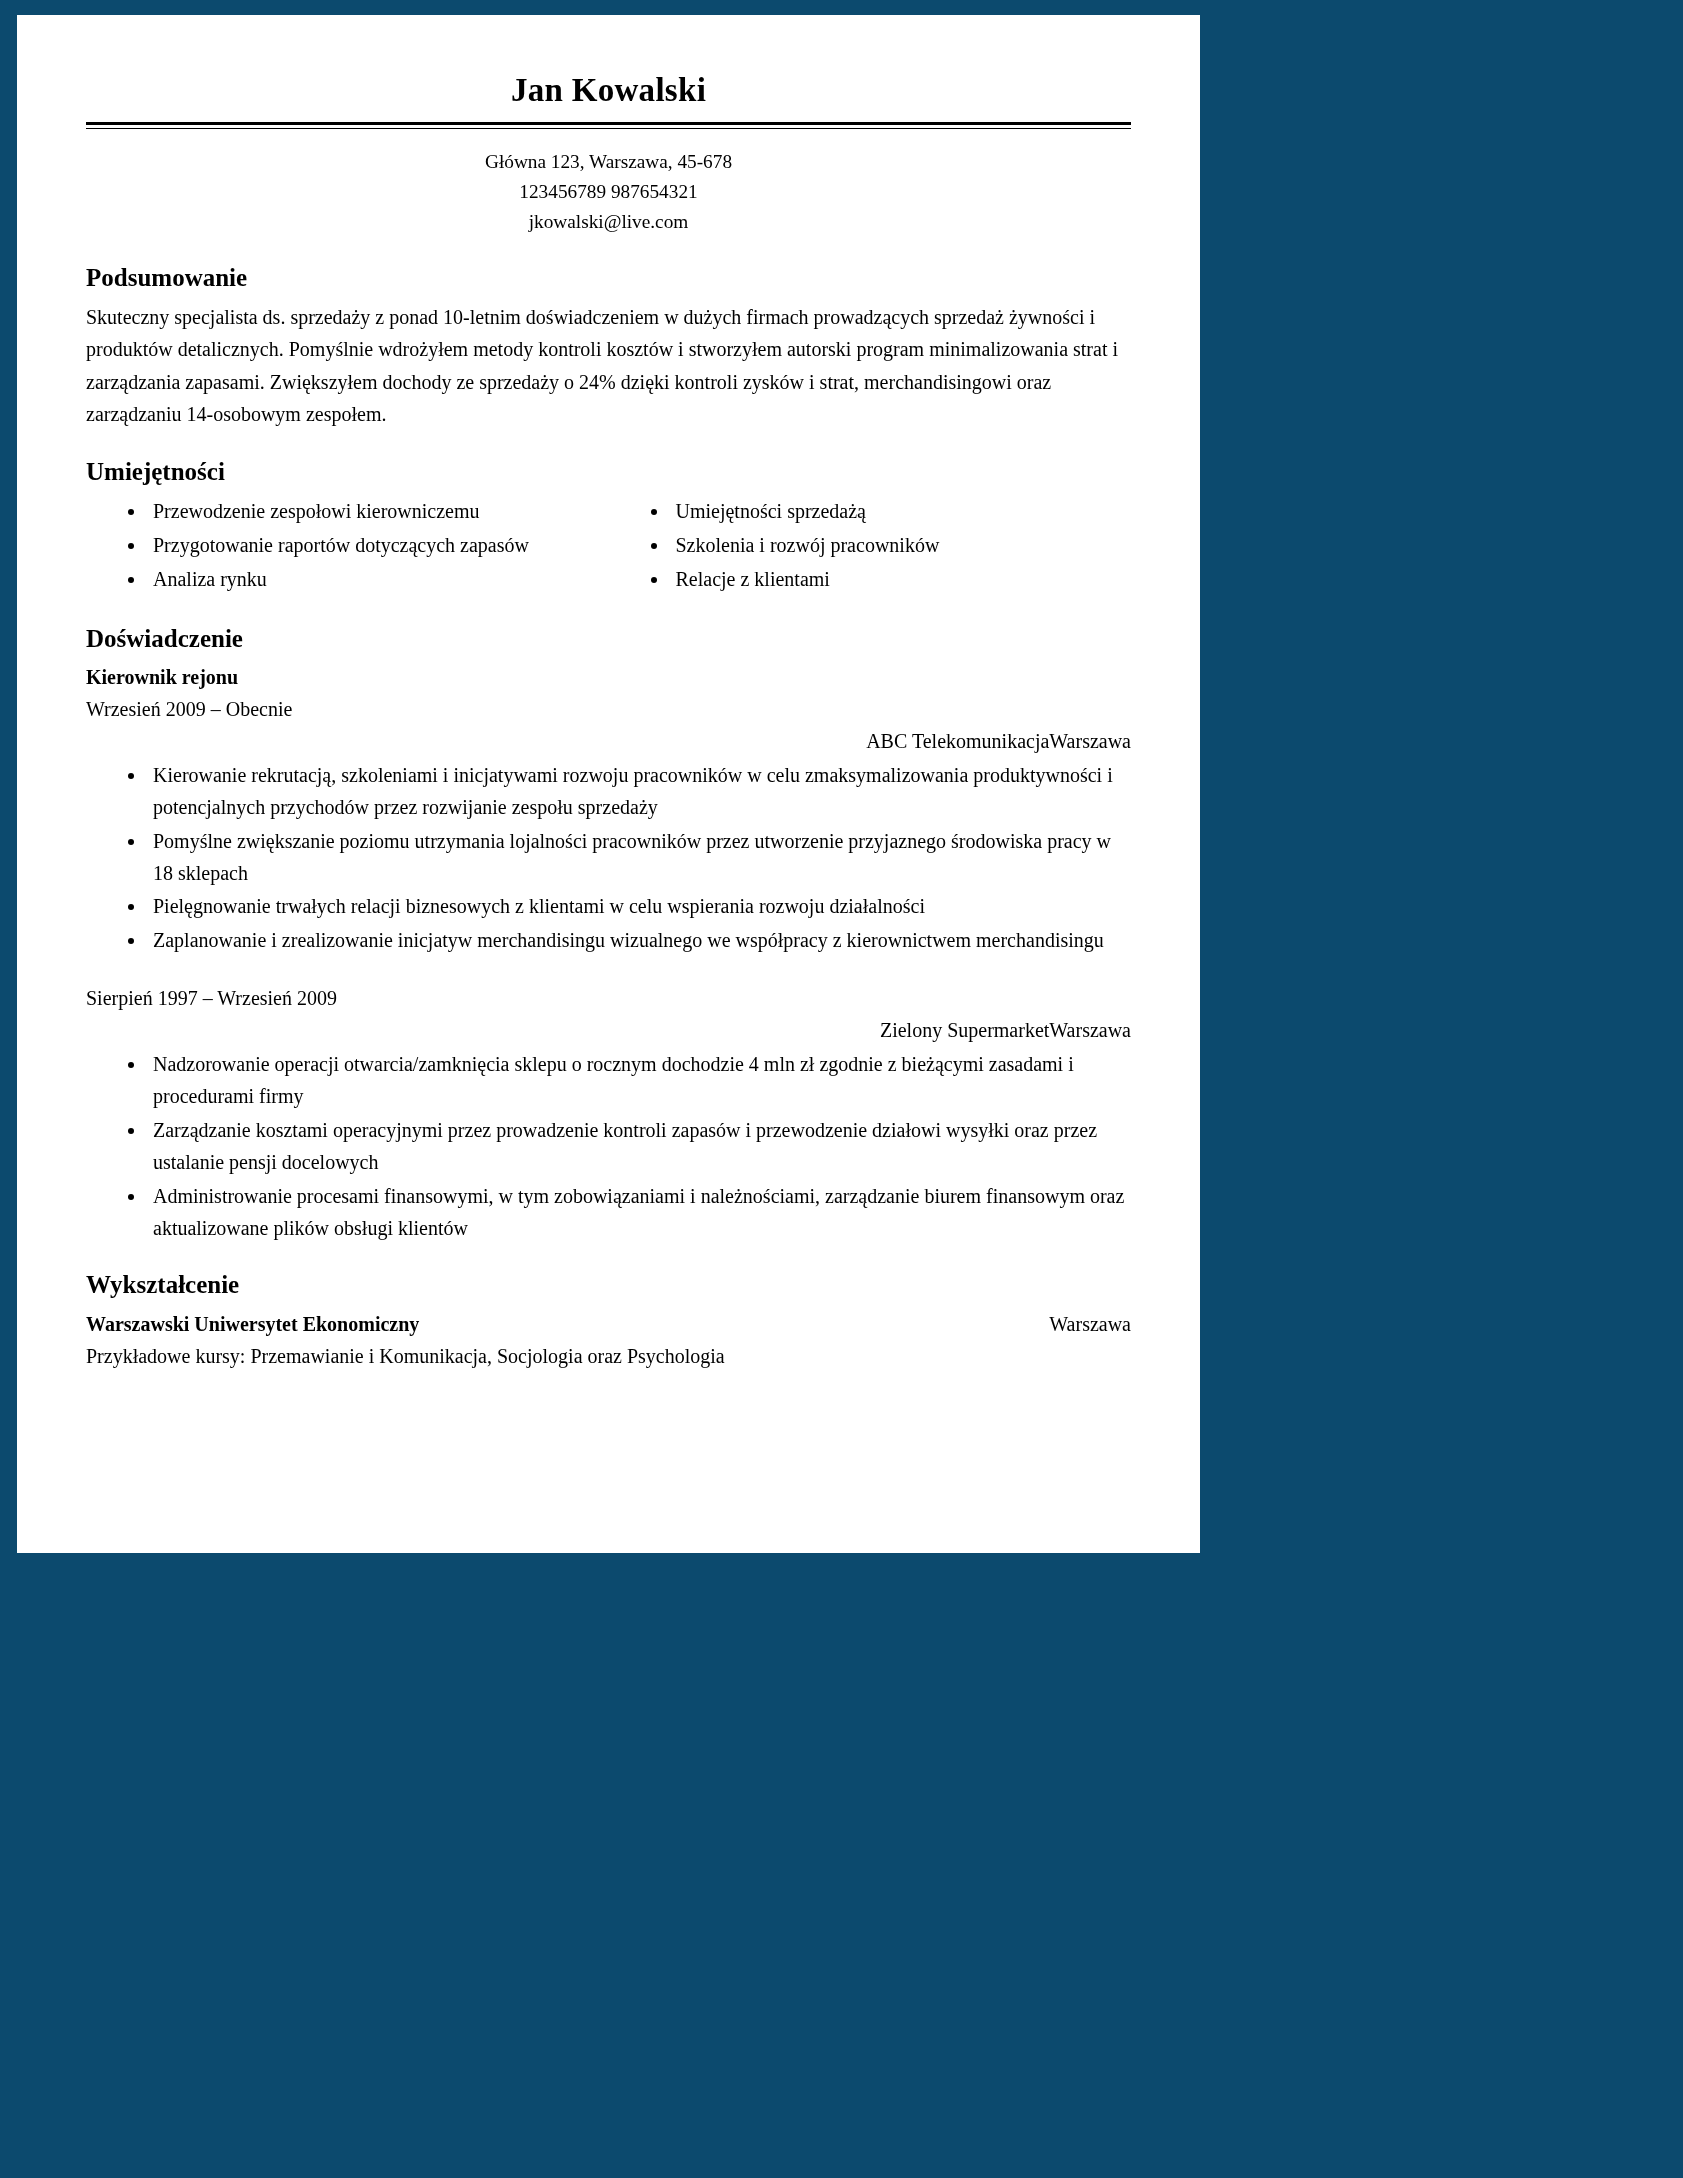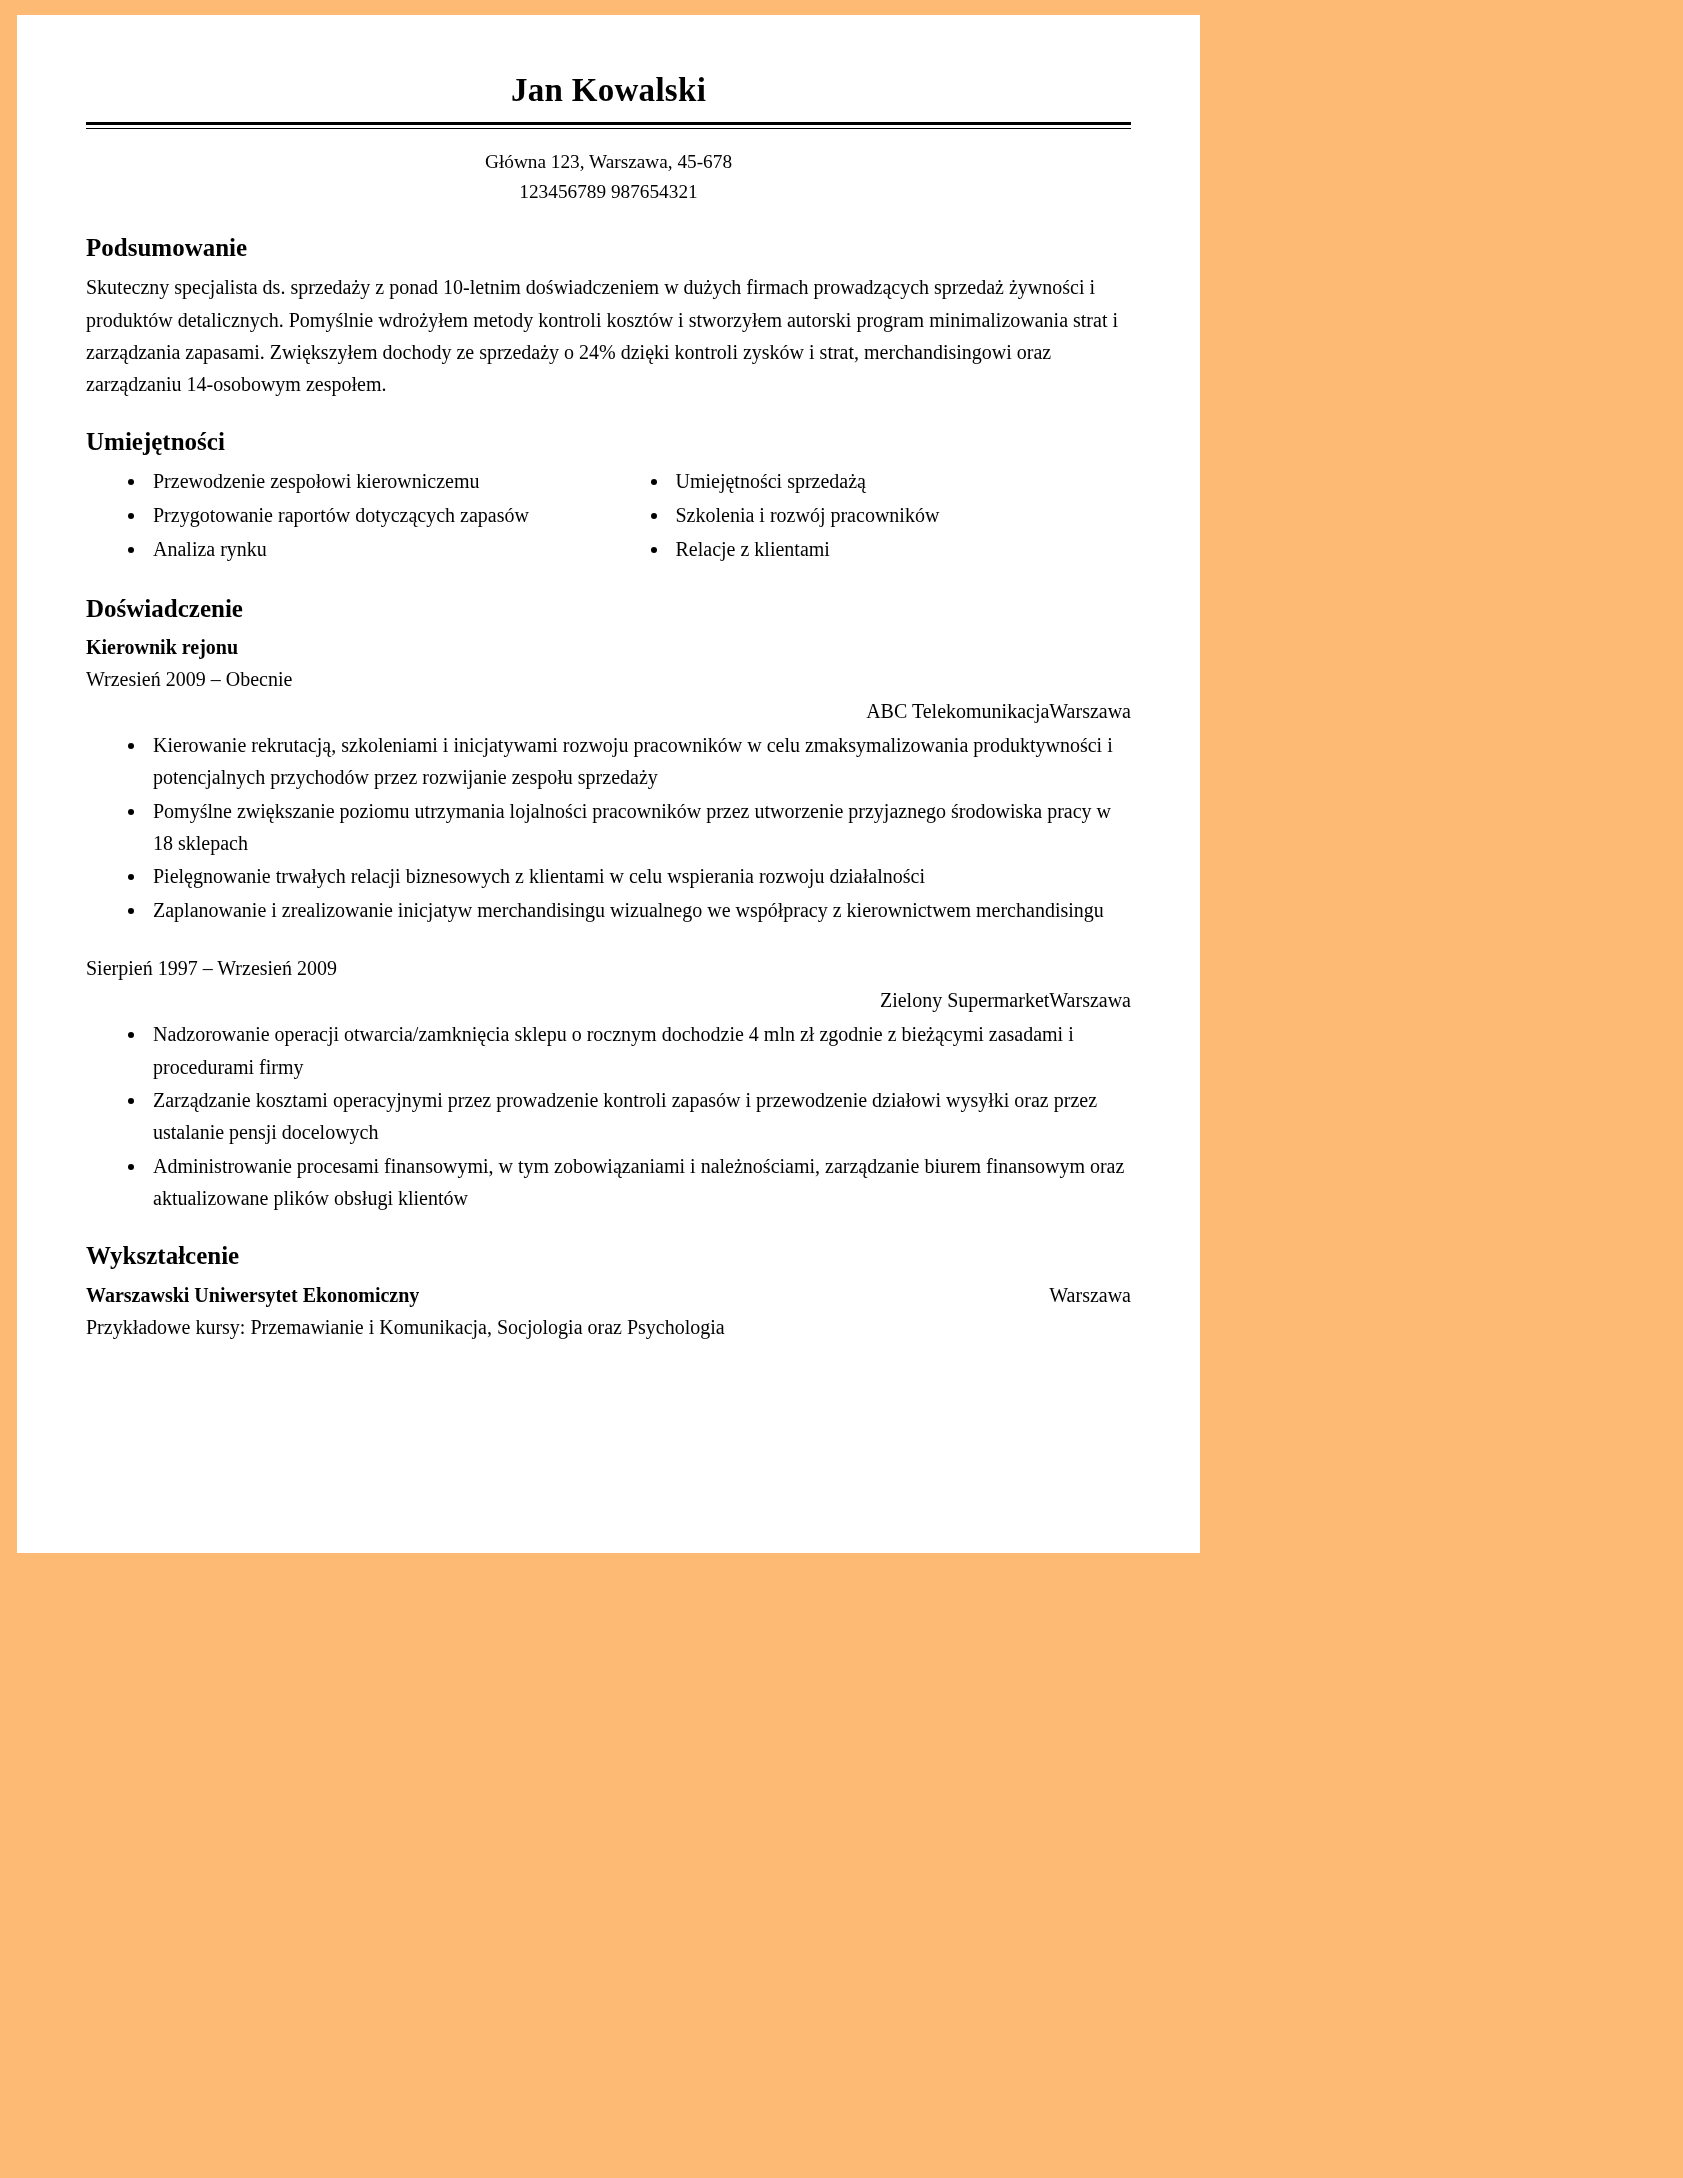--- a/index.html
+++ b/index.html
@@ -10,21 +10,21 @@
   body {
     width: 1683px;
     height: 2178px;
     font-family: "Liberation Serif", "DejaVu Serif", serif;
   }
   .page-frame {
     position: absolute;
     left: 0; top: 0;
     width: 1683px;
     height: 2178px;
-    background: #fdba74;
+    background: #0c4a6e;
     box-sizing: border-box;
   }
   .paper {
     position: absolute;
     left: 17px;
     top: 15px;
     width: 1183px;
     height: 1538px;
     background: #ffffff;
     box-sizing: border-box;
@@ -152,20 +152,21 @@
 
 <div class="page-frame">
   <div class="paper">
     <div class="paper-inner">
 
       <div class="name">Jan Kowalski</div>
       <div class="rule-double"></div>
 
       <div class="contact-line">Główna 123, Warszawa, 45-678</div>
       <div class="contact-line">123456789 987654321</div>
+      <div class="contact-line">jkowalski@live.com</div>
 
       <div class="section-heading">Podsumowanie</div>
       <p class="body-text">Skuteczny specjalista ds. sprzedaży z ponad 10-letnim doświadczeniem w dużych firmach prowadzących sprzedaż żywności i produktów detalicznych. Pomyślnie wdrożyłem metody kontroli kosztów i stworzyłem autorski program minimalizowania strat i zarządzania zapasami. Zwiększyłem dochody ze sprzedaży o 24% dzięki kontroli zysków i strat, merchandisingowi oraz zarządzaniu 14-osobowym zespołem.</p>
 
       <div class="section-heading">Umiejętności</div>
       <div class="skills-columns">
         <div class="skills-col">
           <ul>
             <li>Przewodzenie zespołowi kierowniczemu</li>
             <li>Przygotowanie raportów dotyczących zapasów</li>

